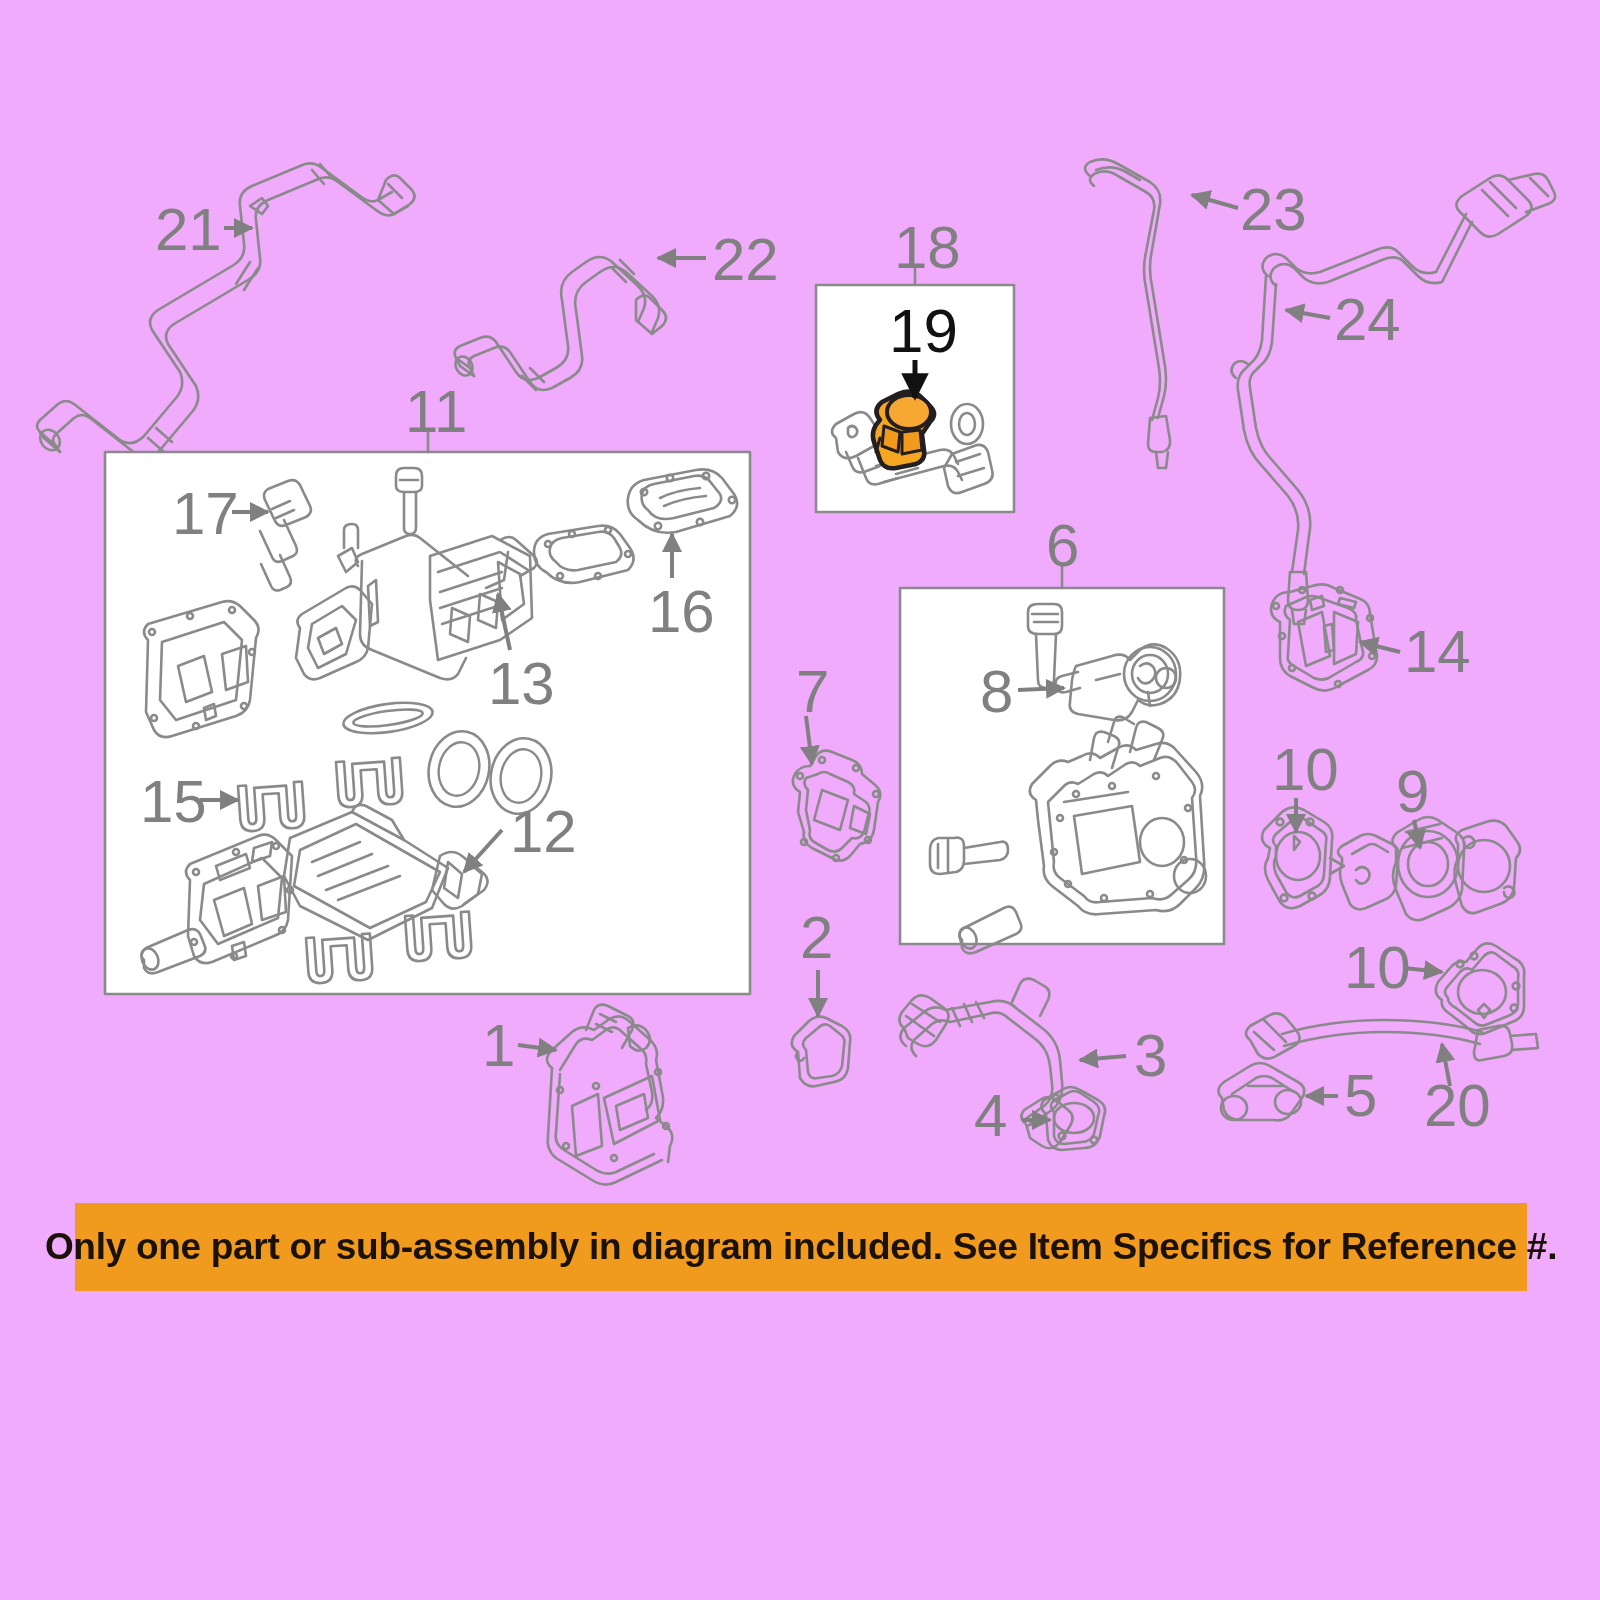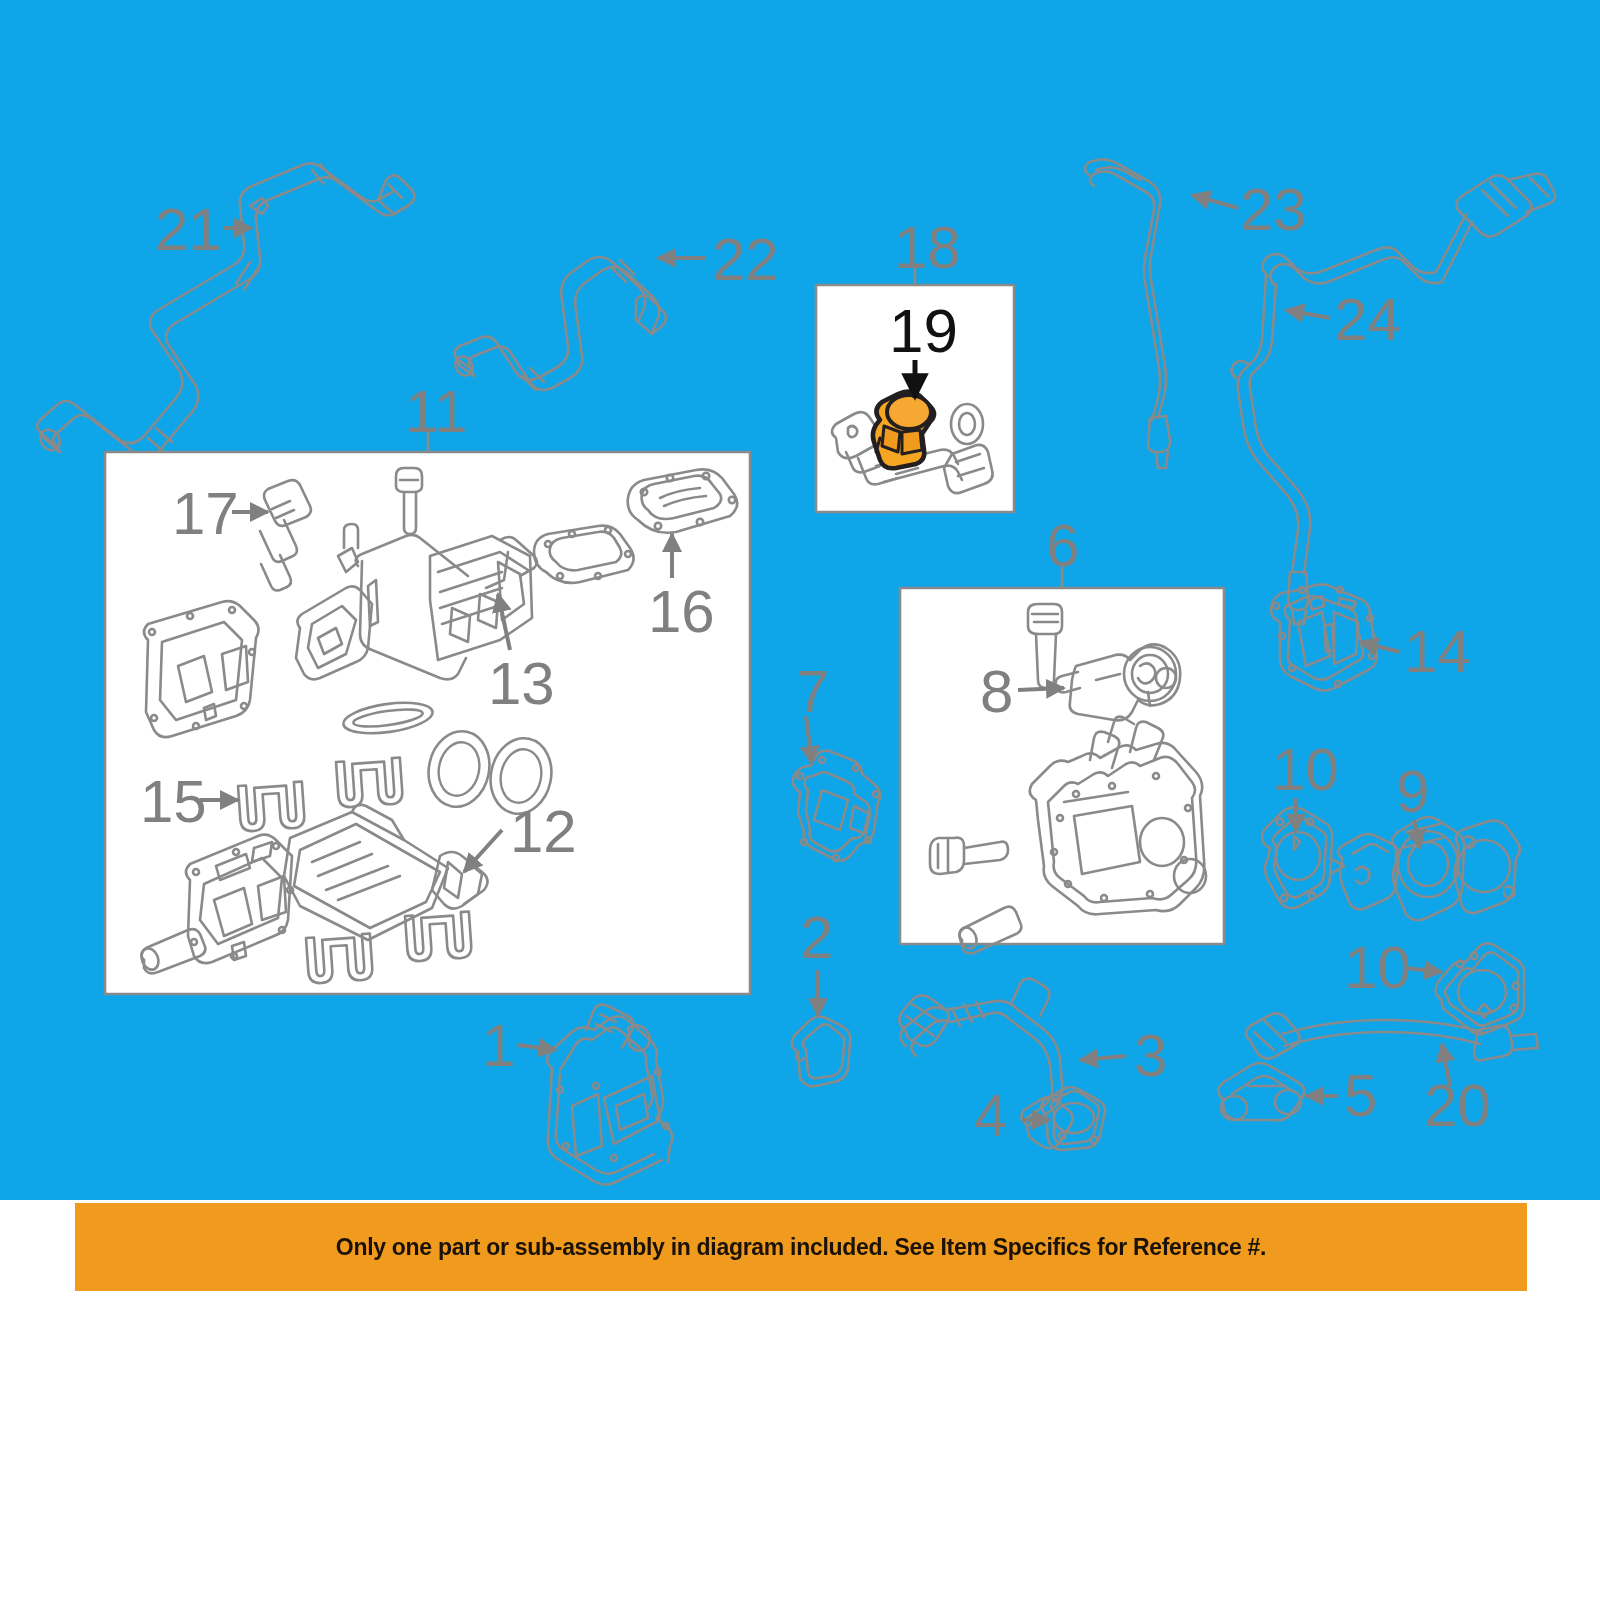--- a/index.html
+++ b/index.html
@@ -8,22 +8,22 @@
   }
   body {
     width: 1600px; height: 1600px;
     position: relative;
     font-family: "Liberation Sans", sans-serif;
     overflow: hidden;
   }
   #stage {
     position: absolute;
     left: 0; top: 0;
-    width: 1600px; height: 1200px;
-    background: #0ea5e9;
+    width: 1600px; height: 1600px;
+    background: #f0abfc;
   }
   svg#diagram {
     position: absolute;
     left: 0; top: 0;
     width: 1600px; height: 1600px;
   }
   .callout-num {
     font-family: "Liberation Sans", sans-serif;
     font-weight: 400;
     fill: #808080;
@@ -39,21 +39,21 @@
     display: flex;
     flex-direction: column;
     align-items: center;
     justify-content: center;
     box-sizing: border-box;
   }
   #banner .line {
     color: #1a1208;
     font-family: "Liberation Sans", sans-serif;
     font-weight: bold;
-    font-size: 23px;
+    font-size: 37px;
     line-height: 38px;
     letter-spacing: -0.3px;
     white-space: nowrap;
     text-align: center;
   }
 
   
   #footer {
     position: absolute;
     left: 0; top: 1420px;

